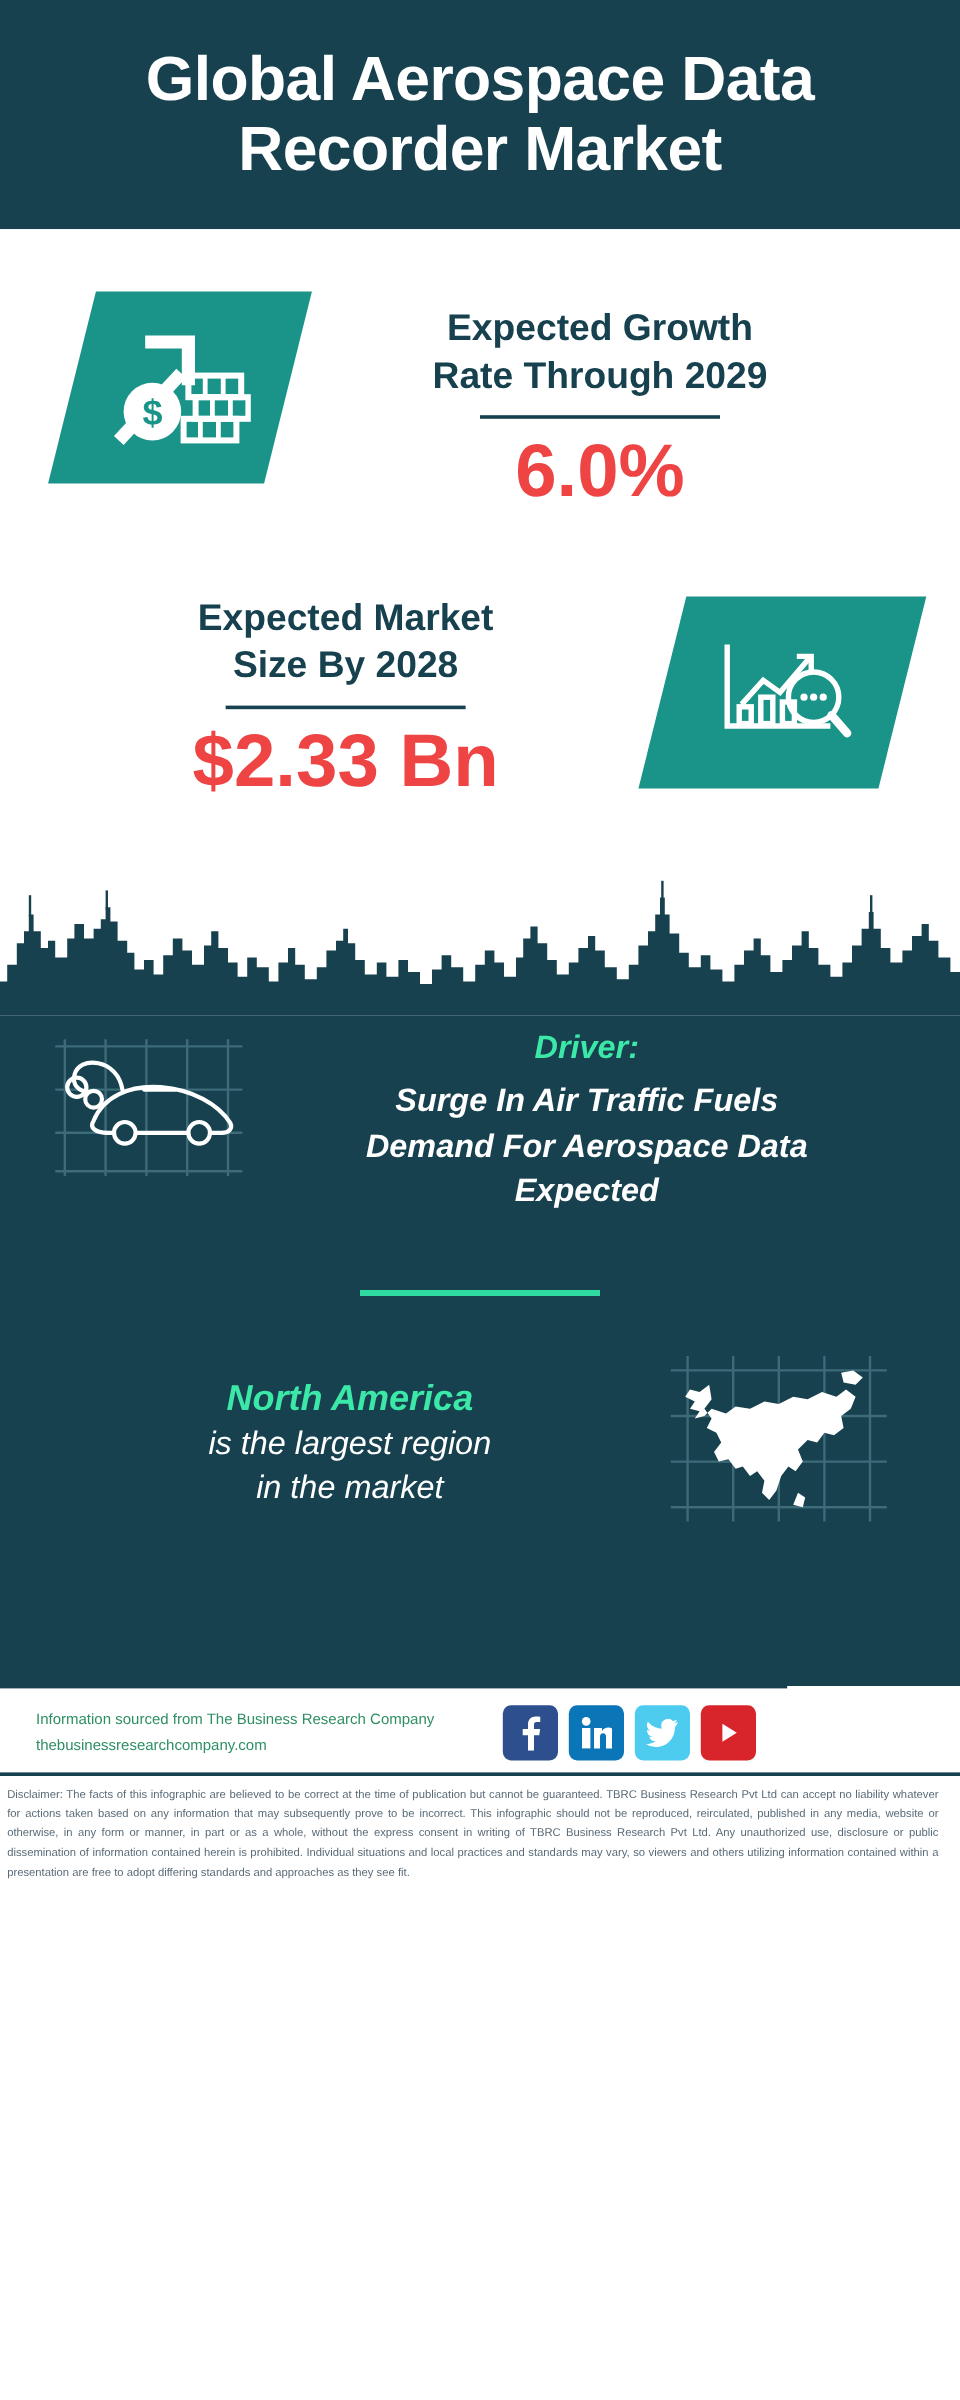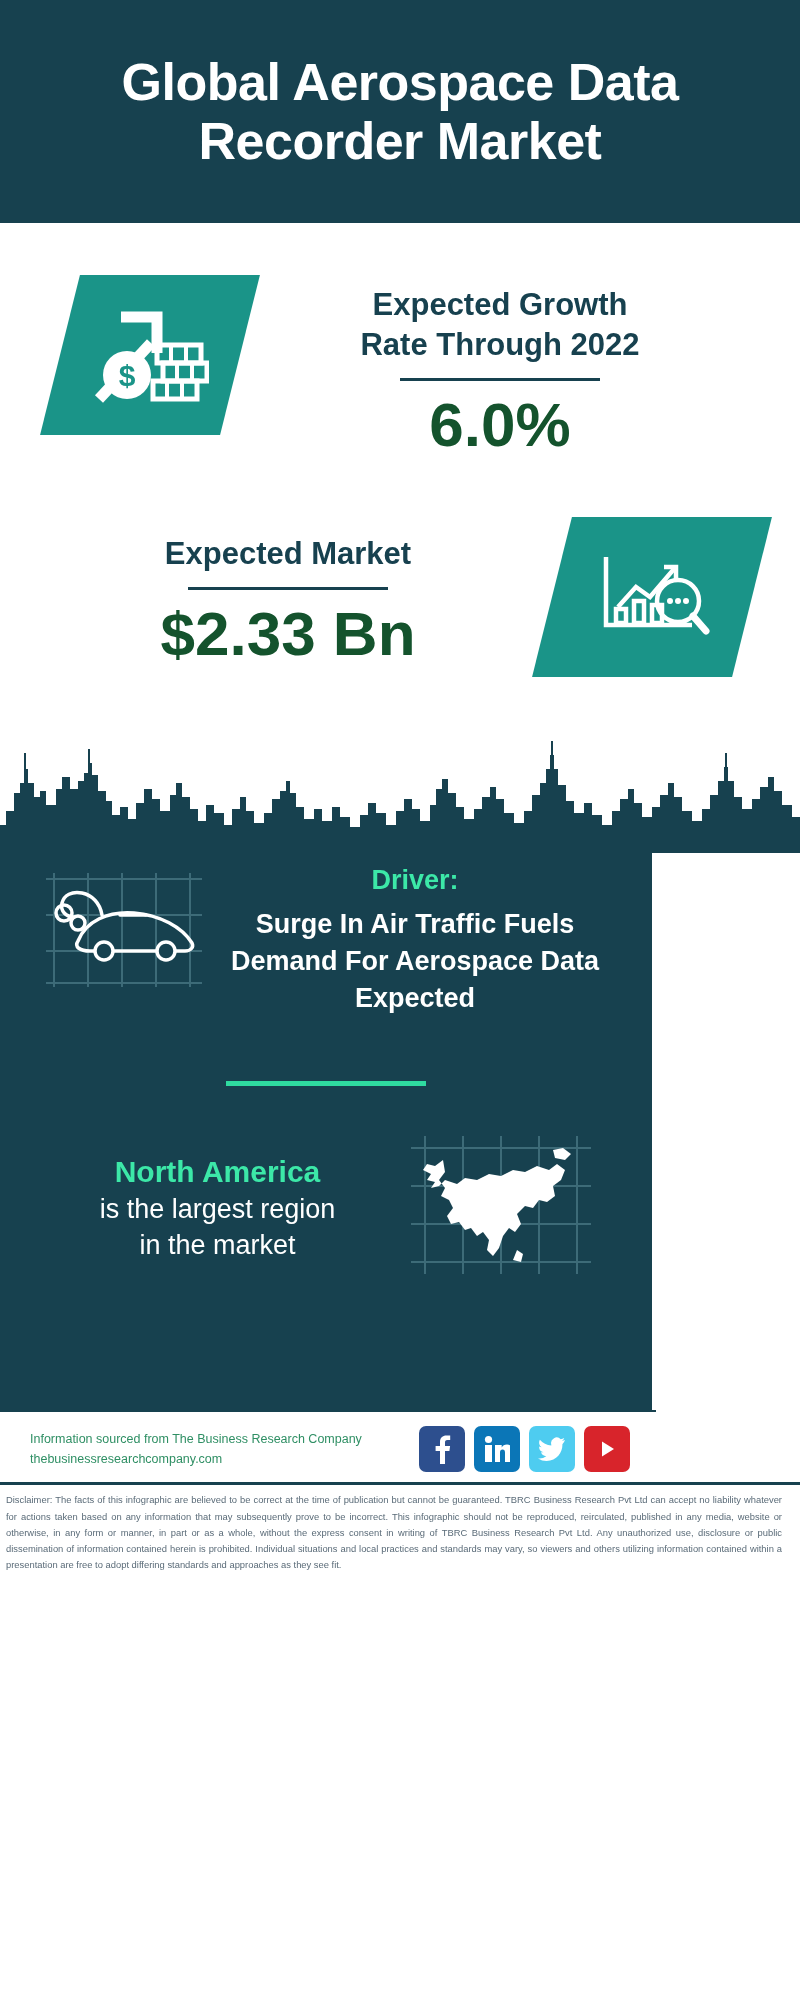--- a/index.html
+++ b/index.html
@@ -7,21 +7,21 @@
   body {
     font-family:"Liberation Sans", sans-serif;
     background:#ffffff;
     width:800px; height:2000px;
     position:relative; overflow:hidden;
   }
 
   
   .header {
     background:#17414f;
-    width:800px; height:223px;
+    width:800px; height:191px;
     display:flex; align-items:center; justify-content:center;
     padding:0 40px;
   }
   .header-title {
     color:#ffffff;
     font-size:52px;
     font-weight:bold;
     line-height:1.12;
     text-align:center;
     letter-spacing:-0.5px;
@@ -39,29 +39,29 @@
   .para > svg { transform:skewX(14deg); }
 
   
   .block1 { display:flex; align-items:flex-start; padding:52px 0 0 0; }
   .block1-badge { width:180px; height:160px; margin-left:60px; }
   .block1-text { flex:1; text-align:center; padding-right:40px; padding-top:10px;}
   .stat-label {
     color:#17414f; font-size:31px; font-weight:bold; line-height:1.28;
   }
   .rule { height:3px; background:#17414f; margin:14px auto 8px auto; width:200px; }
-  .stat-value { color:#14532d; font-size:62px; font-weight:bold; line-height:1.15; }
+  .stat-value { color:#ef4444; font-size:62px; font-weight:bold; line-height:1.15; }
 
   
   .block2 { display:flex; align-items:center; padding:56px 0 0 0; }
   .block2-text { flex:1; text-align:center; padding-left:24px; padding-top:10px;}
   .block2-badge { width:200px; height:160px; margin-right:48px; }
 
   
-  .dark-panel { position:relative; background:#17414f; width:652px; padding-bottom:8px; }
+  .dark-panel { position:relative; background:#17414f; width:800px; padding-bottom:8px;font-style:italic; }
   .skyline-wrap { width:800px; height:120px; overflow:hidden; background:transparent; position:relative; }
 
   .driver-row { display:flex; align-items:flex-start; padding:12px 0 0 0; }
   .driver-icon { width:170px; margin-left:42px; flex:none; }
   .driver-text { flex:1; text-align:center; padding-right:34px; }
   .driver-head { color:#3ce8a8; font-size:27px; font-weight:bold; margin-bottom:10px; }
   .driver-body { color:#ffffff; font-size:27px; font-weight:bold; line-height:1.38; }
 
   .mint-divider { width:200px; height:5px; background:#2fdba0; margin:64px auto 0 auto; }
 
@@ -116,29 +116,30 @@
         <line x1="86" y1="60" x2="86" y2="78" stroke="#fff" stroke-width="4"></line>
         <line x1="101" y1="60" x2="101" y2="78" stroke="#fff" stroke-width="4"></line>
         <line x1="76" y1="78" x2="76" y2="96" stroke="#fff" stroke-width="4"></line>
         <line x1="91" y1="78" x2="91" y2="96" stroke="#fff" stroke-width="4"></line>
         <circle cx="36" cy="72" r="24" fill="#fff"></circle>
         <text x="36" y="83" font-size="30" font-weight="bold" fill="#1a9488" text-anchor="middle" font-family="Liberation Sans, sans-serif">$</text>
       </svg>
     </div>
     <div class="block1-text">
       <div class="stat-label">Expected Growth</div>
-      <div class="stat-label">Rate Through 2022</div>
+      <div class="stat-label">Rate Through 2029</div>
       <div class="rule"></div>
       <div class="stat-value">6.0%</div>
     </div>
   </div>
 
   <div class="block2">
     <div class="block2-text">
       <div class="stat-label">Expected Market</div>
+      <div class="stat-label">Size By 2028</div>
       <div class="rule"></div>
       <div class="stat-value">$2.33 Bn</div>
     </div>
     <div class="para block2-badge">
       <svg width="120" height="104" viewBox="0 0 120 104">
         <g stroke="#fff" stroke-width="4.5" fill="none">
           <path d="M14 12 L14 80 L100 80"></path>
           <path d="M26 62 L44 42 L58 52 L82 24"></path>
           <path d="M72 22 L84 22 L84 34"></path>
           <rect x="24" y="64" width="10" height="14"></rect>

